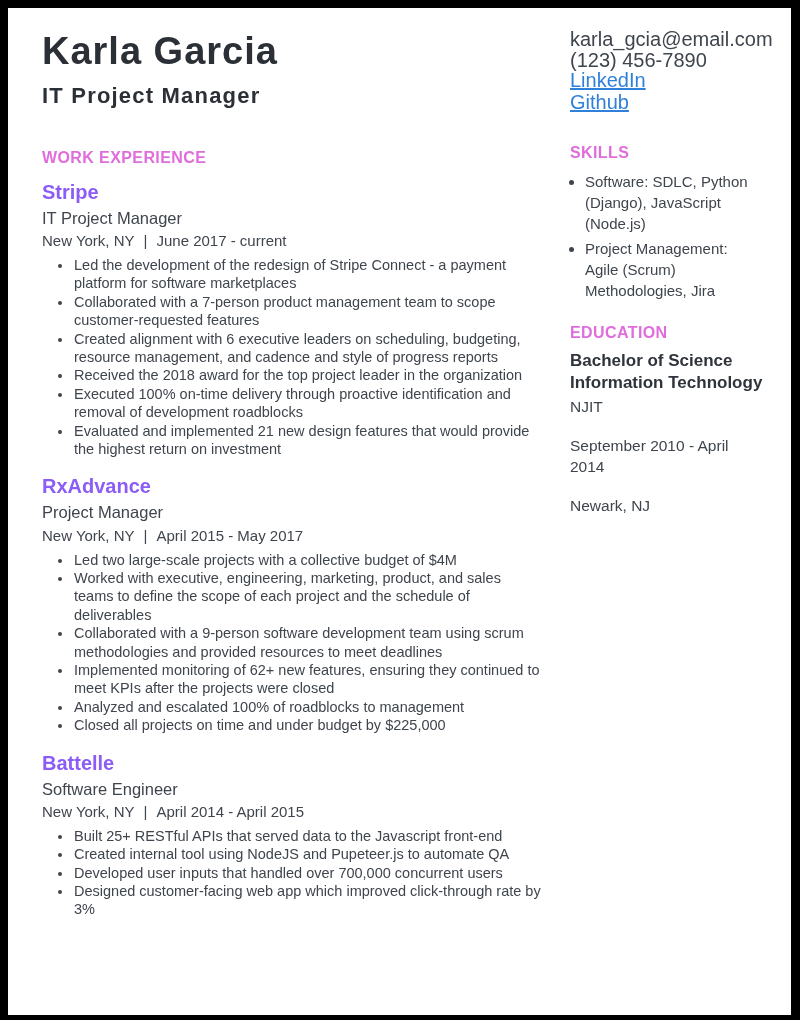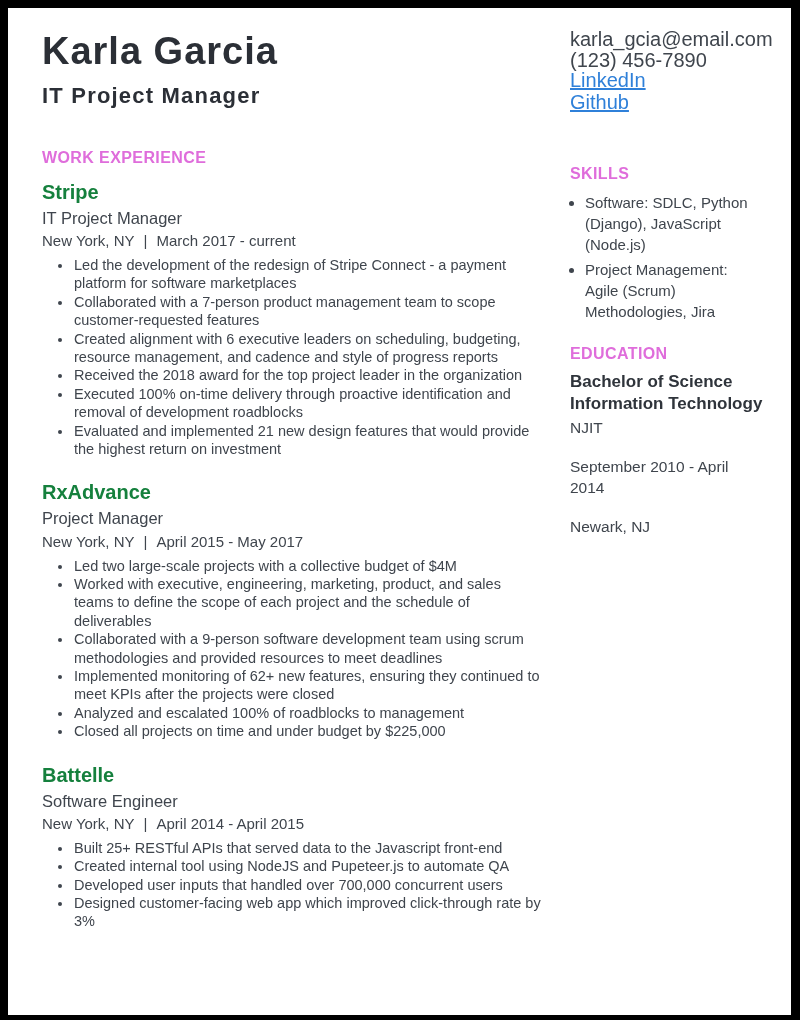--- a/index.html
+++ b/index.html
@@ -41,25 +41,25 @@
 
   .section-heading {
     font-size: 16px;
     font-weight: 700;
     letter-spacing: 0.4px;
     color: var(--accent, #df6ddb);
   }
   .main-col .section-heading { margin-top: 40px; }
 
   .job { margin-top: 13px; }
-  .job.follow { margin-top: 22px; }
+  .job.follow { margin-top: 16px; }
   .company-name {
     font-size: 20px;
     font-weight: 700;
-    color: #15803d;
+    color: #8b5cf6;
     line-height: 1.25;
   }
   .job-title { font-size: 16.5px; margin-top: 3px; line-height: 1.25; }
   .job-meta { font-size: 15px; margin-top: 3px; line-height: 1.3; }
   .job-meta .pipe { display: inline-block; margin: 0 9px; }
 
   .bullets { margin: 5px 0 0; padding-left: 31px; list-style: disc; }
   .bullets li {
     font-size: 14.5px;
     line-height: 18.4px;
@@ -69,21 +69,21 @@
   .contact-block { font-size: 20px; line-height: 20px; }
   .contact-block > div { margin-bottom: 0.5px; }
   .contact-block a {
     display: inline-block;
     color: var(--link, #2f80d9);
     text-decoration: underline;
     margin-bottom: 0.5px;
   }
   .contact-block .link-row { line-height: 20.5px; }
 
-  .side-col .section-heading.skills { margin-top: 52px; }
+  .side-col .section-heading.skills { margin-top: 31px; }
   .side-list { margin: 9px 0 0; padding-left: 15px; list-style: disc; }
   .side-list li { font-size: 15px; line-height: 21px; margin-bottom: 4px; }
 
   .section-heading.education { margin-top: 23px; }
   .degree {
     margin-top: 8px;
     font-size: 17px;
     font-weight: 700;
     line-height: 22.5px;
     color: #2f343b;
@@ -99,21 +99,21 @@
   <div class="main-col">
     <h1 class="person-name">Karla Garcia</h1>
     <h2 class="person-title">IT Project Manager</h2>
 
     <h3 class="section-heading">WORK EXPERIENCE</h3>
 
     <section class="job">
       <h4 class="company-name">Stripe</h4>
       <div class="job-title">IT Project Manager</div>
       <div class="job-meta">
-        <span>New York, NY</span><span class="pipe">|</span><span>March 2017 - current</span>
+        <span>New York, NY</span><span class="pipe">|</span><span>June 2017 - current</span>
       </div>
       <ul class="bullets">
         <li>Led the development of the redesign of Stripe Connect - a payment platform for software marketplaces</li>
         <li>Collaborated with a 7-person product management team to scope customer-requested features</li>
         <li>Created alignment with 6 executive leaders on scheduling, budgeting, resource management, and cadence and style of progress reports</li>
         <li>Received the 2018 award for the top project leader in the organization</li>
         <li>Executed 100% on-time delivery through proactive identification and removal of development roadblocks</li>
         <li>Evaluated and implemented 21 new design features that would provide the highest return on investment</li>
       </ul>
     </section>

